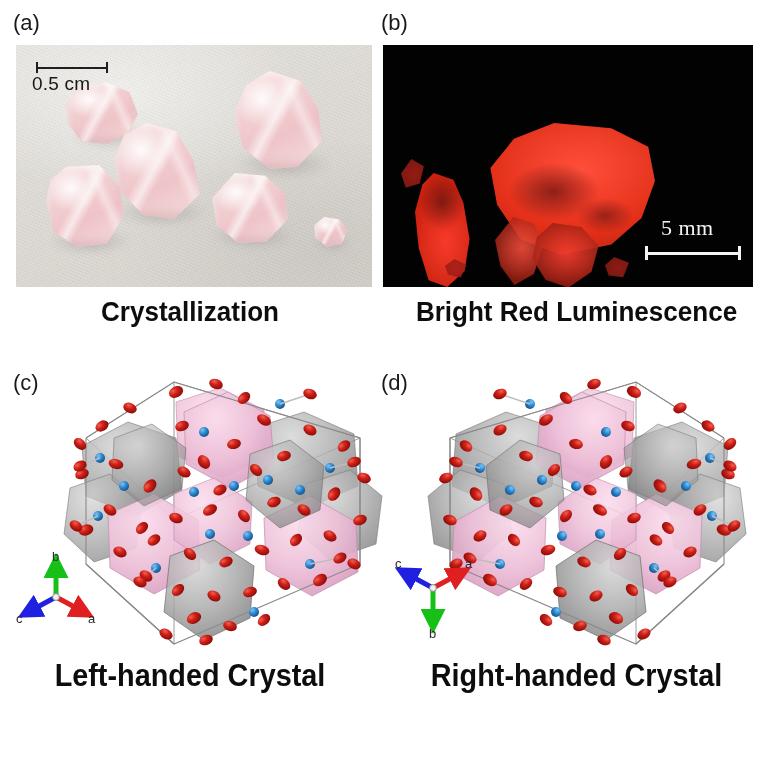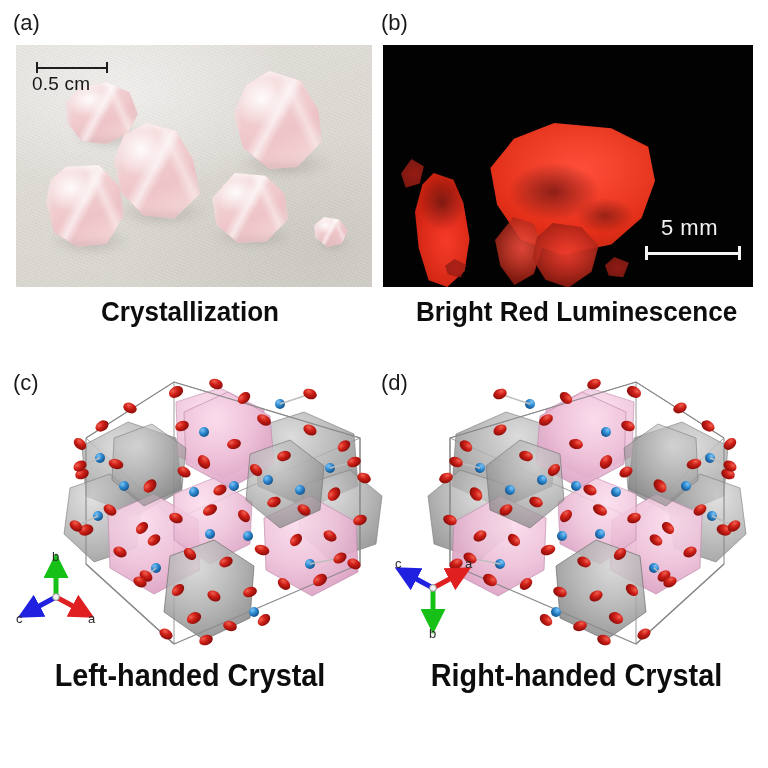--- a/index.html
+++ b/index.html
@@ -194,21 +194,21 @@
     left: 262px; top: 201px;
     width: 96px; height: 14px;
   }
   #scalebar-b .bar { position:absolute; left:0; top:6px; width:100%; height:3px; background:#f4f4f4; }
   #scalebar-b .cap { position:absolute; top:0; width:3px; height:14px; background:#f4f4f4; }
   #scalebar-b .cap.l { left: 0; }
   #scalebar-b .cap.r { right: 0; }
   #scalebar-b-text {
     position: absolute;
     left: 278px; top: 170px;
-    font-family: Liberation Sans, sans-serif;
+    font-family: Liberation Serif, serif;
     font-size: 22px;
     color: #f2f2f2;
     white-space: nowrap;
     letter-spacing: 0.5px;
   }
 
   
   .struct-wrap {
     position: absolute;
     width: 330px; height: 290px;

